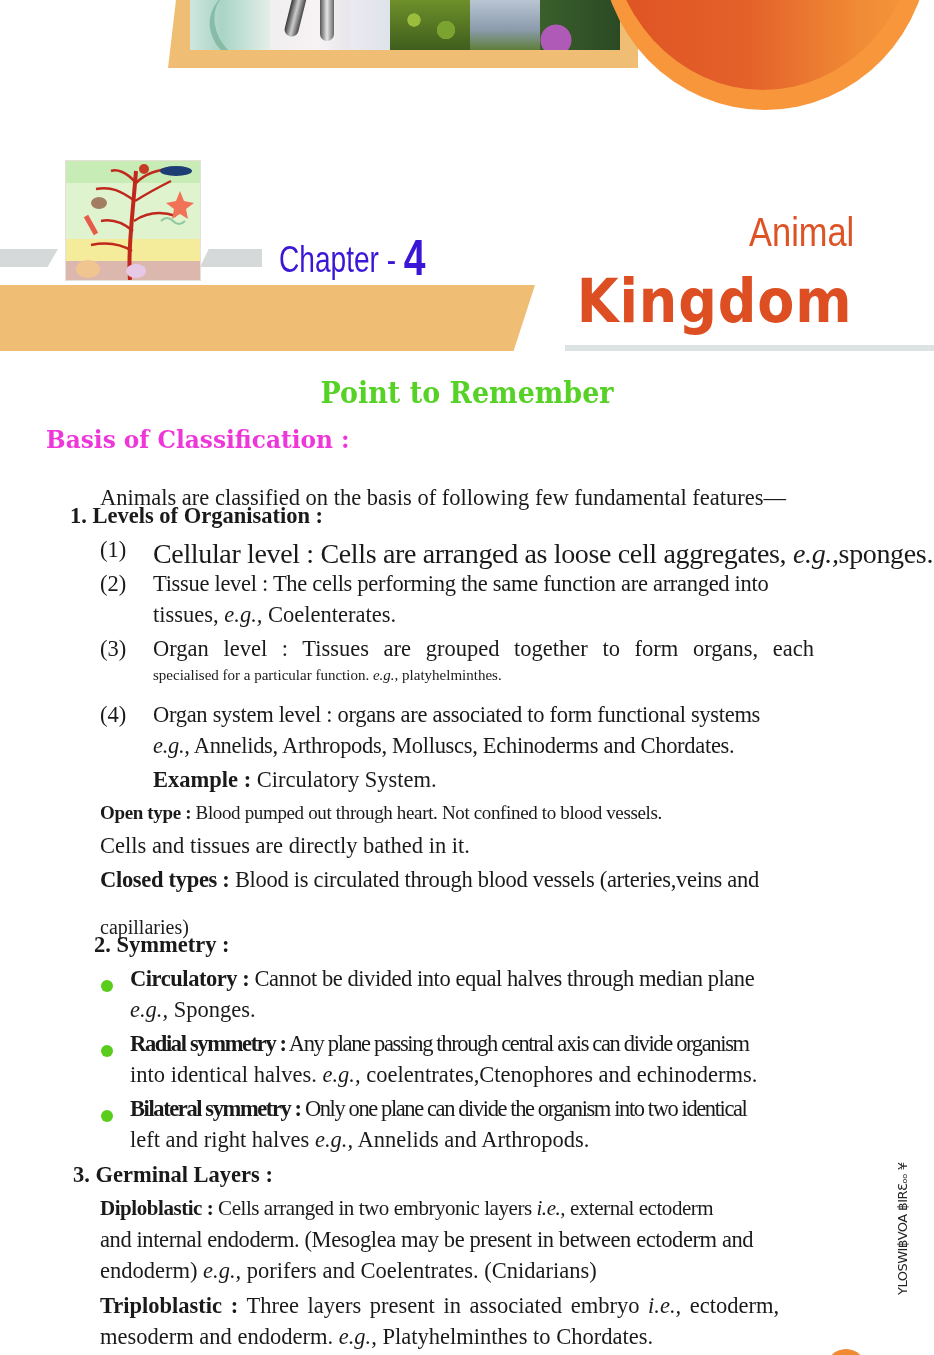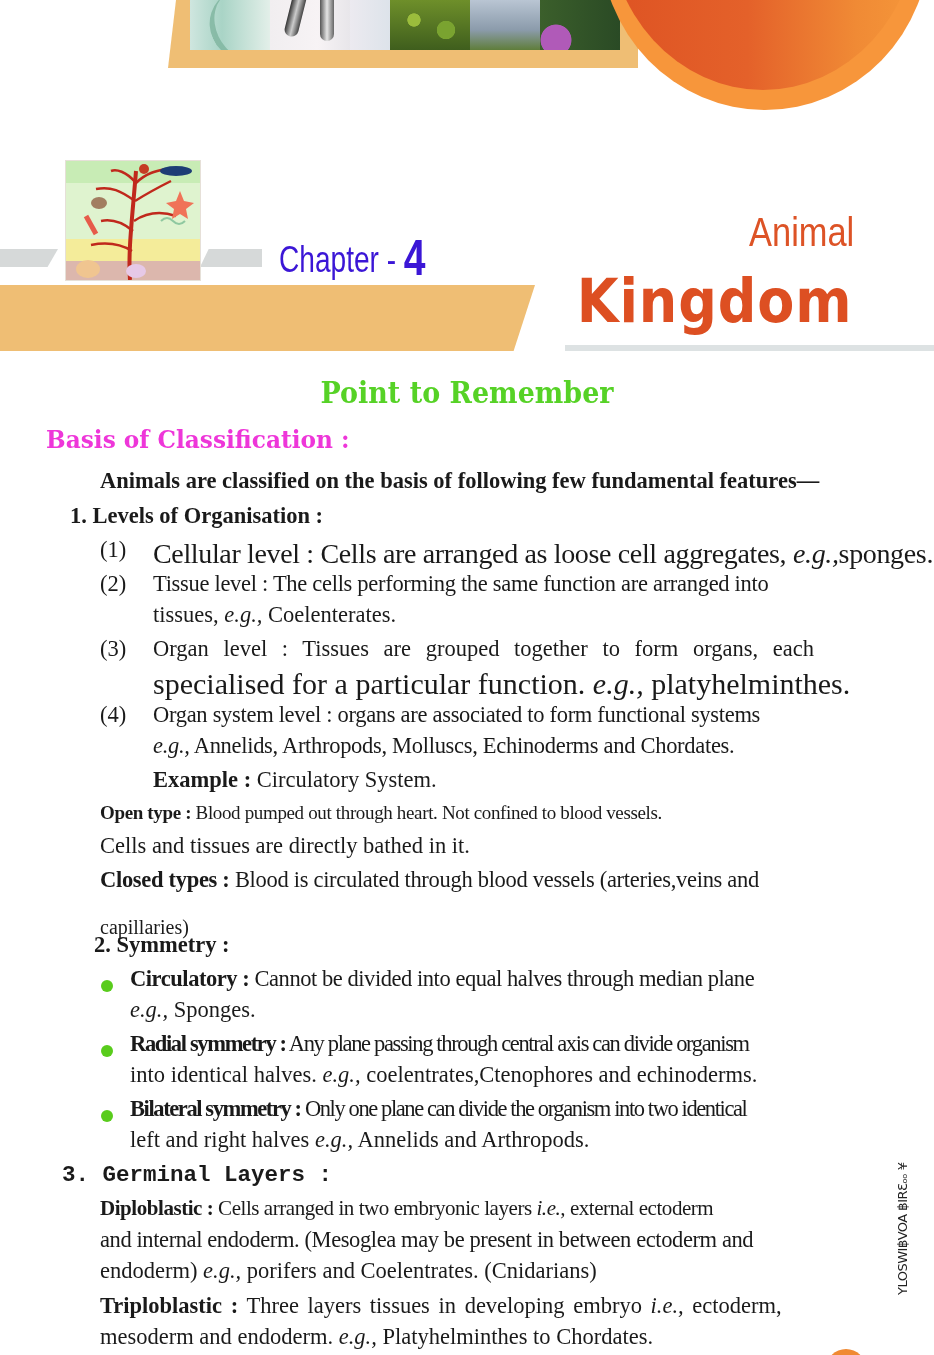--- a/index.html
+++ b/index.html
@@ -118,37 +118,37 @@
 </div>
 
 <div class="chapter-label"><span>Chapter - </span><span class="num">4</span></div>
 <div class="title-animal">Animal</div>
 <div class="title-kingdom">Kingdom</div>
 <div class="grey-rule-right"></div>
 
 <div class="section-title">Point to Remember</div>
 <div class="subsection-title">Basis of Classification :</div>
 
-<div class="line" style="left:100px; top:468px; font-size:22.5px;font-weight:bold;">Animals are classified on the basis of following few fundamental features—</div>
+<div class="line" style="left:100px; top:485px; font-size:22.5px;">Animals are classified on the basis of following few fundamental features—</div>
 
 <div class="line b" style="left:70px; top:503px; font-size:22.5px;">
   <span>1.</span>
   <span>Levels of Organisation :</span>
 </div>
 
 <div class="line" style="left:100px; top:537px; font-size:22.5px;">(1)</div>
 <div class="line" style="left:153px; top:538px; font-size:28px; letter-spacing:-0.35px;"><span>Cellular level : Cells are arranged as loose cell aggregates, </span><span class="i">e.g.,</span><span>sponges.</span></div>
 
 <div class="line" style="left:100px; top:571px; font-size:22.5px;">(2)</div>
 <div class="line" style="left:153px; top:571px; font-size:22.5px; letter-spacing:-0.3px;">Tissue level : The cells performing the same function are arranged into</div>
 <div class="line" style="left:153px; top:602px; font-size:22.5px;"><span>tissues, </span><span class="i">e.g.,</span><span> Coelenterates.</span></div>
 
 <div class="line" style="left:100px; top:636px; font-size:22.5px;">(3)</div>
 <div class="line" style="left:153px; top:636px; font-size:22.5px; word-spacing:9px;">Organ level : Tissues are grouped together to form organs, each</div>
-<div class="line" style="left:153px; top:667px; font-size:30px;"><span>specialised for a particular function. </span><span class="i">e.g.,</span><span> platyhelminthes.</span></div>
+<div class="line" style="left:153px; top:667px; font-size:15px;"><span>specialised for a particular function. </span><span class="i">e.g.,</span><span> platyhelminthes.</span></div>
 
 <div class="line" style="left:100px; top:702px; font-size:22.5px;">(4)</div>
 <div class="line" style="left:153px; top:702px; font-size:22.5px; letter-spacing:-0.3px;">Organ system level : organs are associated to form functional systems</div>
 <div class="line" style="left:153px; top:733px; font-size:22.5px; letter-spacing:-0.3px;"><span class="i">e.g.,</span><span> Annelids, Arthropods, Molluscs, Echinoderms and Chordates.</span></div>
 
 <div class="line" style="left:153px; top:767px; font-size:22.5px;"><span class="b">Example :</span><span> Circulatory System.</span></div>
 
 <div class="line" style="left:100px; top:802px; font-size:19px; letter-spacing:-0.35px;"><span class="b">Open type :</span><span> Blood pumped out through heart. Not confined to blood vessels.</span></div>
 <div class="line" style="left:100px; top:833px; font-size:22.5px;">Cells and tissues are directly bathed in it.</div>
 
@@ -165,26 +165,26 @@
 <div class="line" style="left:130px; top:997px; font-size:22.5px;"><span class="i">e.g.,</span><span> Sponges.</span></div>
 
 <div class="bullet" style="left:101px; top:1045px;"></div>
 <div class="line" style="left:130px; top:1031px; font-size:22.5px; letter-spacing:-1.35px;"><span class="b">Radial symmetry :</span><span> Any plane passing through central axis can divide organism</span></div>
 <div class="line" style="left:130px; top:1062px; font-size:22.5px;"><span>into identical halves. </span><span class="i">e.g.,</span><span> coelentrates,Ctenophores and echinoderms.</span></div>
 
 <div class="bullet" style="left:101px; top:1110px;"></div>
 <div class="line" style="left:130px; top:1096px; font-size:22.5px; letter-spacing:-1.4px;"><span class="b">Bilateral symmetry :</span><span> Only one plane can divide the organism into two identical</span></div>
 <div class="line" style="left:130px; top:1127px; font-size:22.5px;"><span>left and right halves </span><span class="i">e.g.,</span><span> Annelids and Arthropods.</span></div>
 
-<div class="line b" style="left:62px; top:1162px; font-size:22.5px;font-family:Liberation Mono, monospace;">
+<div class="line b" style="left:73px; top:1162px; font-size:22.5px;">
   <span>3.</span>
   <span>Germinal Layers :</span>
 </div>
 
 <div class="line" style="left:100px; top:1196px; font-size:21px; letter-spacing:-0.45px;"><span class="b">Diploblastic :</span><span> Cells arranged in two embryonic layers </span><span class="i">i.e.,</span><span> external ectoderm</span></div>
 <div class="line" style="left:100px; top:1227px; font-size:22.5px; letter-spacing:-0.4px;">and internal endoderm. (Mesoglea may be present in between ectoderm and</div>
 <div class="line" style="left:100px; top:1258px; font-size:22.5px;"><span>endoderm) </span><span class="i">e.g.,</span><span> porifers and Coelentrates. (Cnidarians)</span></div>
 
-<div class="line" style="left:100px; top:1293px; font-size:22.5px; word-spacing:3px;"><span class="b">Triploblastic :</span><span> Three layers tissues in developing embryo </span><span class="i">i.e.,</span><span> ectoderm,</span></div>
+<div class="line" style="left:100px; top:1293px; font-size:22.5px; word-spacing:3px;"><span class="b">Triploblastic :</span><span> Three layers present in associated embryo </span><span class="i">i.e.,</span><span> ectoderm,</span></div>
 <div class="line" style="left:100px; top:1324px; font-size:22.5px;"><span>mesoderm and endoderm. </span><span class="i">e.g.,</span><span> Platyhelminthes to Chordates.</span></div>
 
 <div class="side-stamp">YLOSWI฿VOA  ฿IRƐₒₒ ¥</div>
 <div class="page-dot"></div>
 
 </body></html>

